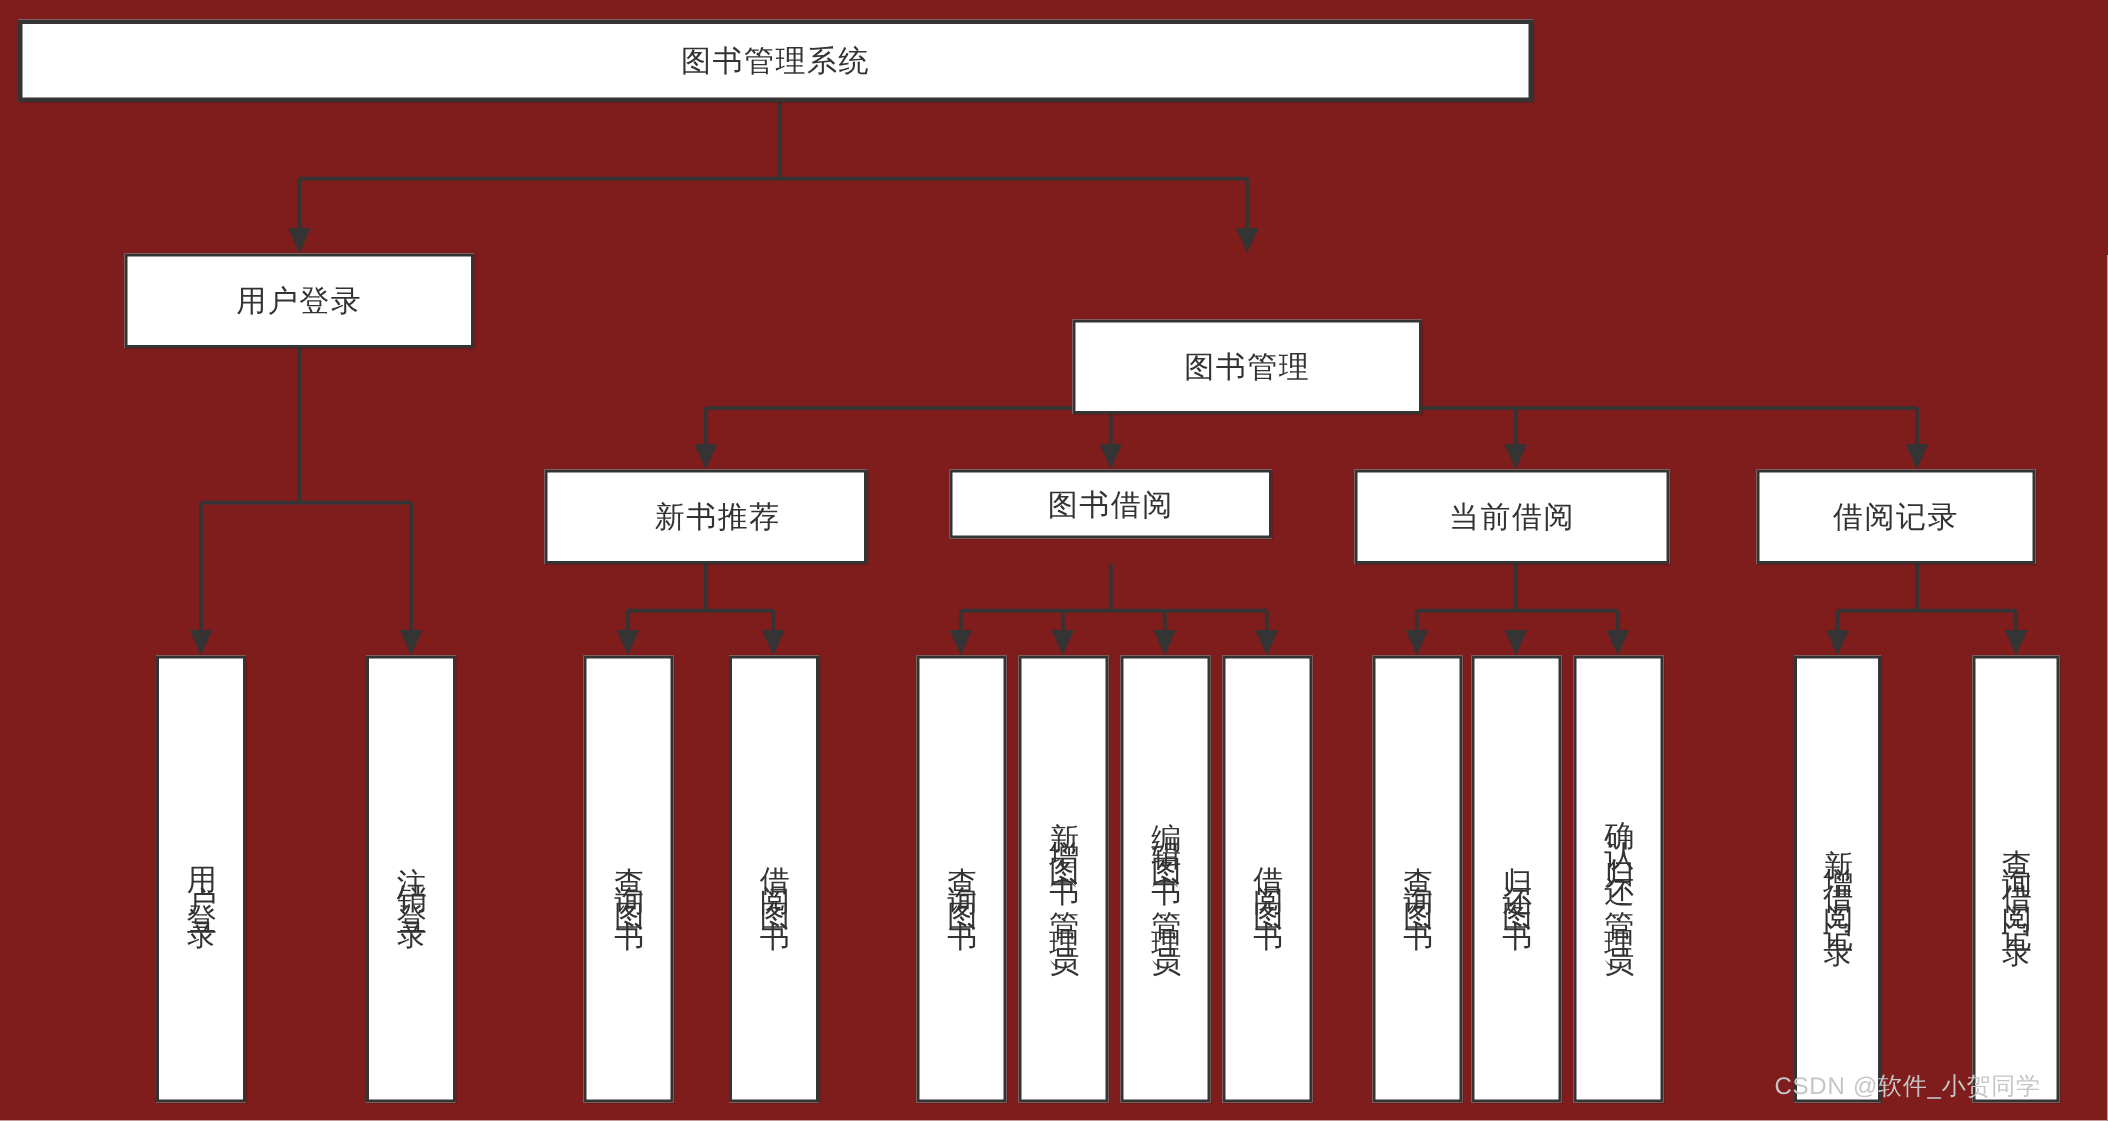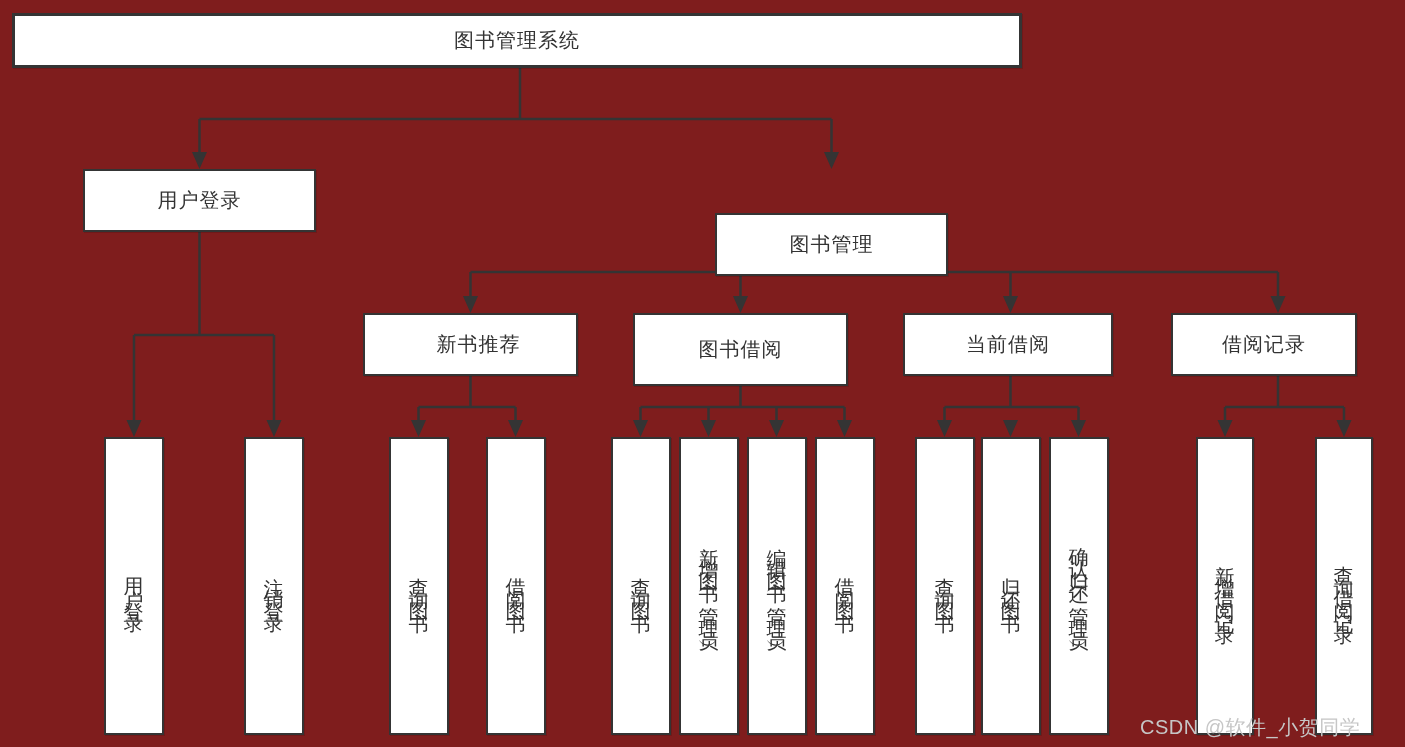--- a/index.html
+++ b/index.html
@@ -46,43 +46,43 @@
     font-size: 20px;
     letter-spacing: 12px;
     color: #333333;
     line-height: 1;
   }
   
   #n-root            { left: 12px;   top: 13px;  width: 1010px; height: 55px; border-width: 3px; }
   #n-user-login      { left: 83px;   top: 169px; width: 233px;  height: 63px; }
   #n-book-mgmt       { left: 715px;  top: 169px; width: 233px;  height: 63px; margin-top: 44px; }
   #n-new-book        { left: 363px;  top: 313px; width: 215px;  height: 63px; padding-left: 16px; }
-  #n-book-borrow     { left: 633px;  top: 313px; width: 215px;  height: 73px; }
+  #n-book-borrow     { left: 633px;  top: 313px; width: 215px;  height: 46px; }
   #n-current-borrow  { left: 903px;  top: 313px; width: 210px;  height: 63px; }
   #n-borrow-records  { left: 1171px; top: 313px; width: 186px;  height: 63px; }
   .leaf              { top: 437px; height: 298px; width: 60px; }
   #l-user-login      { left: 104px; }
   #l-logout          { left: 244px; }
   #l-query-book-1    { left: 389px; }
   #l-borrow-book-1   { left: 486px; }
   #l-query-book-2    { left: 611px; }
   #l-add-book        { left: 679px; }
   #l-edit-book       { left: 747px; }
   #l-borrow-book-2   { left: 815px; }
   #l-query-book-3    { left: 915px; }
   #l-return-book     { left: 981px; }
   #l-confirm-return  { left: 1049px; }
   #l-add-record      { left: 1196px; width: 58px; }
   #l-query-record    { left: 1315px; width: 58px; }
   .watermark {
     position: absolute;
-    left: 1140px;
+    left: 1183px;
     top: 714px;
     z-index: 3;
-    font-size: 20px;
+    font-size: 16px;
     color: #c6c6c6;
     white-space: nowrap;
     letter-spacing: 0.5px;
   }
 </style>
 </head>
 <body>
 
 <div class="canvas">
 

